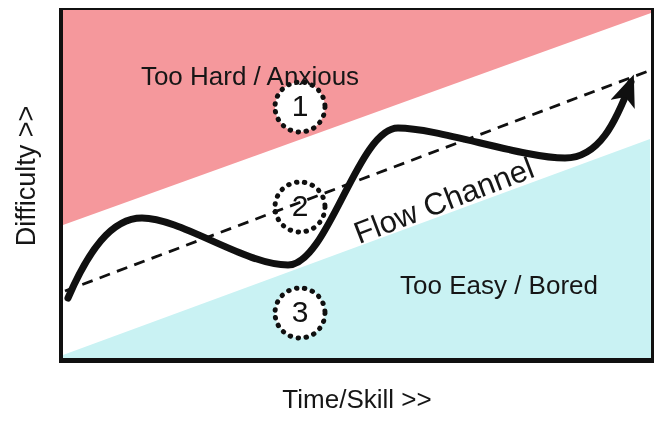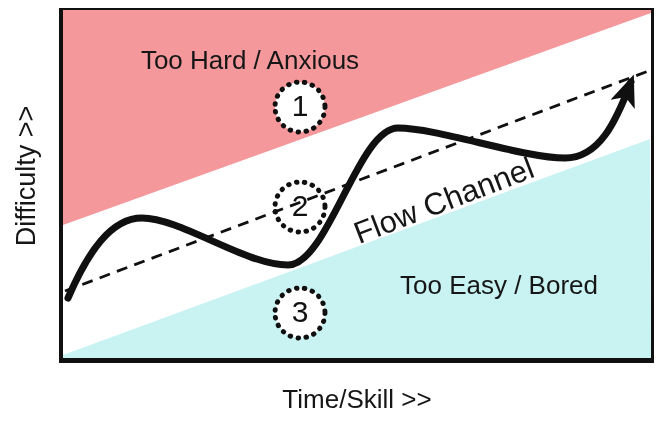--- a/index.html
+++ b/index.html
@@ -59,21 +59,21 @@
 
     <path d="M 5 288
              C 25 242, 48 208, 79 208
              C 118 208, 182 255, 225 255
              C 265 255, 295 118, 335 118
              C 375 118, 460 148, 502 148
              C 536 148, 553 112, 568 72" fill="none" stroke="#101010" stroke-width="7" stroke-linecap="round" marker-end="url(#arrowHead)"></path>
   </svg>
 </div>
 
-<div class="lbl" style="left:250px;top:60px;text-align:center;">Too Hard / Anxious</div>
+<div class="lbl" style="left:250px;top:76px;text-align:center;">Too Hard / Anxious</div>
 
 <div class="lbl lbl-flow" style="left:444px;top:201px;">Flow Channel</div>
 
 <div class="lbl" style="left:459px;top:285px;margin-left:40px;">Too Easy / Bored</div>
 
 <div class="marker-num" style="left:300px;top:106px;">1</div>
 <div class="marker-num" style="left:300px;top:206px;">2</div>
 <div class="marker-num" style="left:300px;top:312px;">3</div>
 
 <div class="lbl lbl-y" style="left:26px;top:176px;">Difficulty &gt;&gt;</div>

